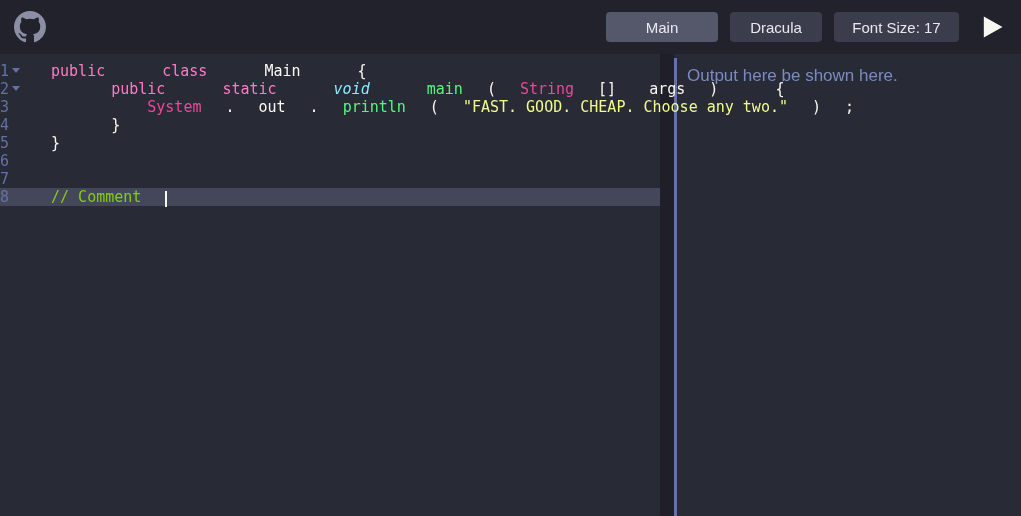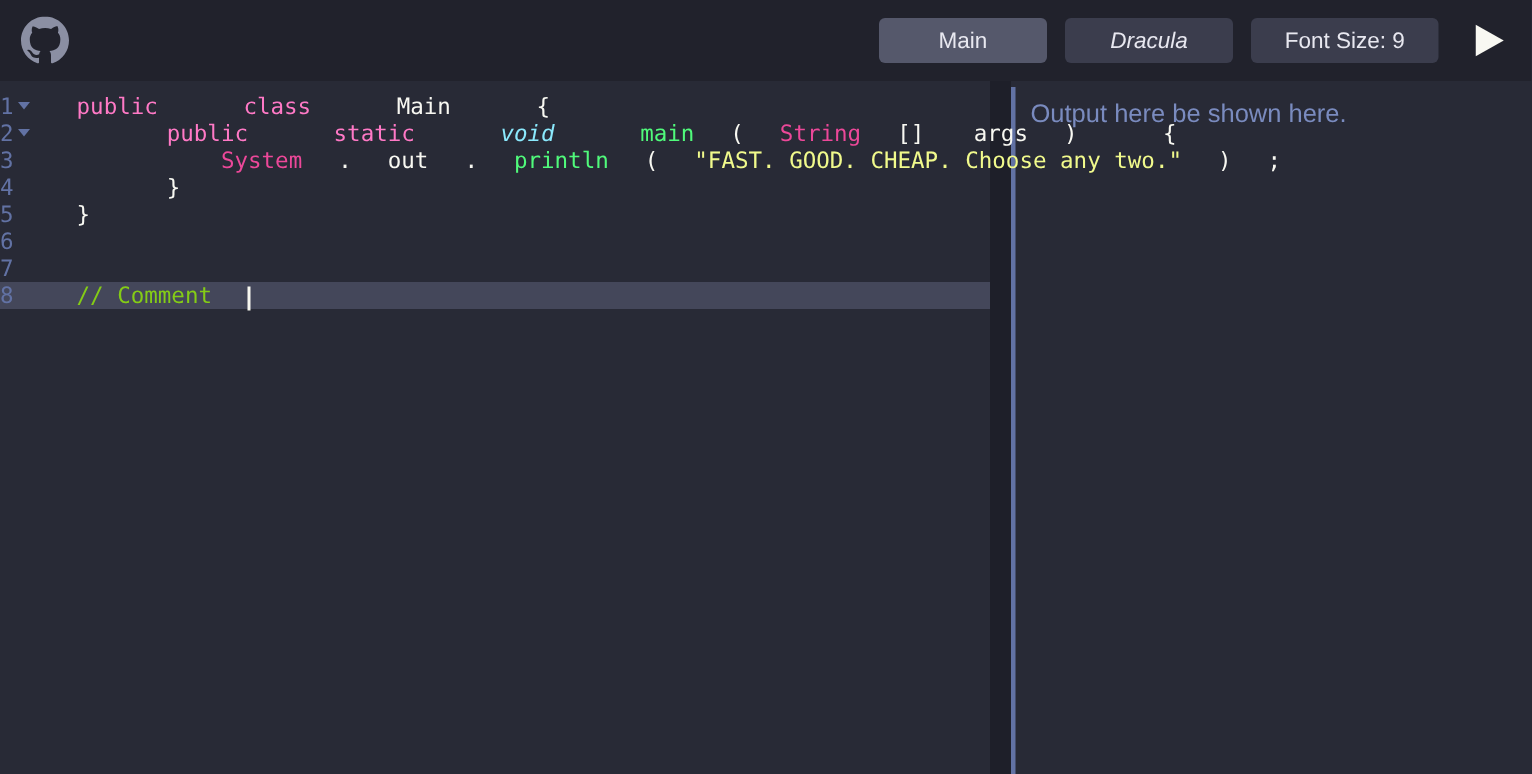--- a/index.html
+++ b/index.html
@@ -37,21 +37,21 @@
     border-radius: 4px;
     height: 30px;
     padding: 0 18px;
     font-size: 15px;
     cursor: pointer;
     display: inline-flex;
     align-items: center;
     justify-content: center;
   }
   .btn.lang { width: 112px; padding:0; background:#55586b; }
-  .btn.theme { width: 112px; padding:0;font-style:italic; }
+  .btn.theme { width: 92px; padding:0; }
   .btn.tab { width: 120px; padding:0; }
   .btn.font { width: 125px; padding:0; }
   .run {
     width: 30px;
     height: 28px;
     display: flex;
     align-items: center;
     justify-content: center;
     cursor: pointer;
     margin-left: 6px;
@@ -159,21 +159,21 @@
                .07-.52.28-.87.51-1.07-1.78-.2-3.64-.89-3.64-3.95 0-.87.31-1.59.82-2.15
                -.08-.2-.36-1.02.08-2.12 0 0 .67-.21 2.2.82.64-.18 1.32-.27 2-.27s1.36.09 2 .27
                c1.53-1.04 2.2-.82 2.2-.82.44 1.1.16 1.92.08 2.12.51.56.82 1.27.82 2.15
                0 3.07-1.87 3.75-3.65 3.95.29.25.54.73.54 1.48 0 1.07-.01 1.93-.01 2.2
                0 .21.15.46.55.38A8.013 8.013 0 0016 8c0-4.42-3.58-8-8-8z"></path>
     </svg>
   </div>
   <div class="spacer"></div>
   <button class="btn lang">Main</button>
   <button class="btn theme">Dracula</button>
-  <button class="btn font">Font Size: 9</button>
+  <button class="btn font">Font Size: 17</button>
   <div class="run">
     <svg viewBox="0 0 24 24">
         <path d="M5 3l16 9-16 9z"></path>
       </svg>
   </div>
 </div>
 
 <div class="main">
   <div class="editor-pane">
     <div class="active-line" id="active-hl" style="top: 134px;"></div>

